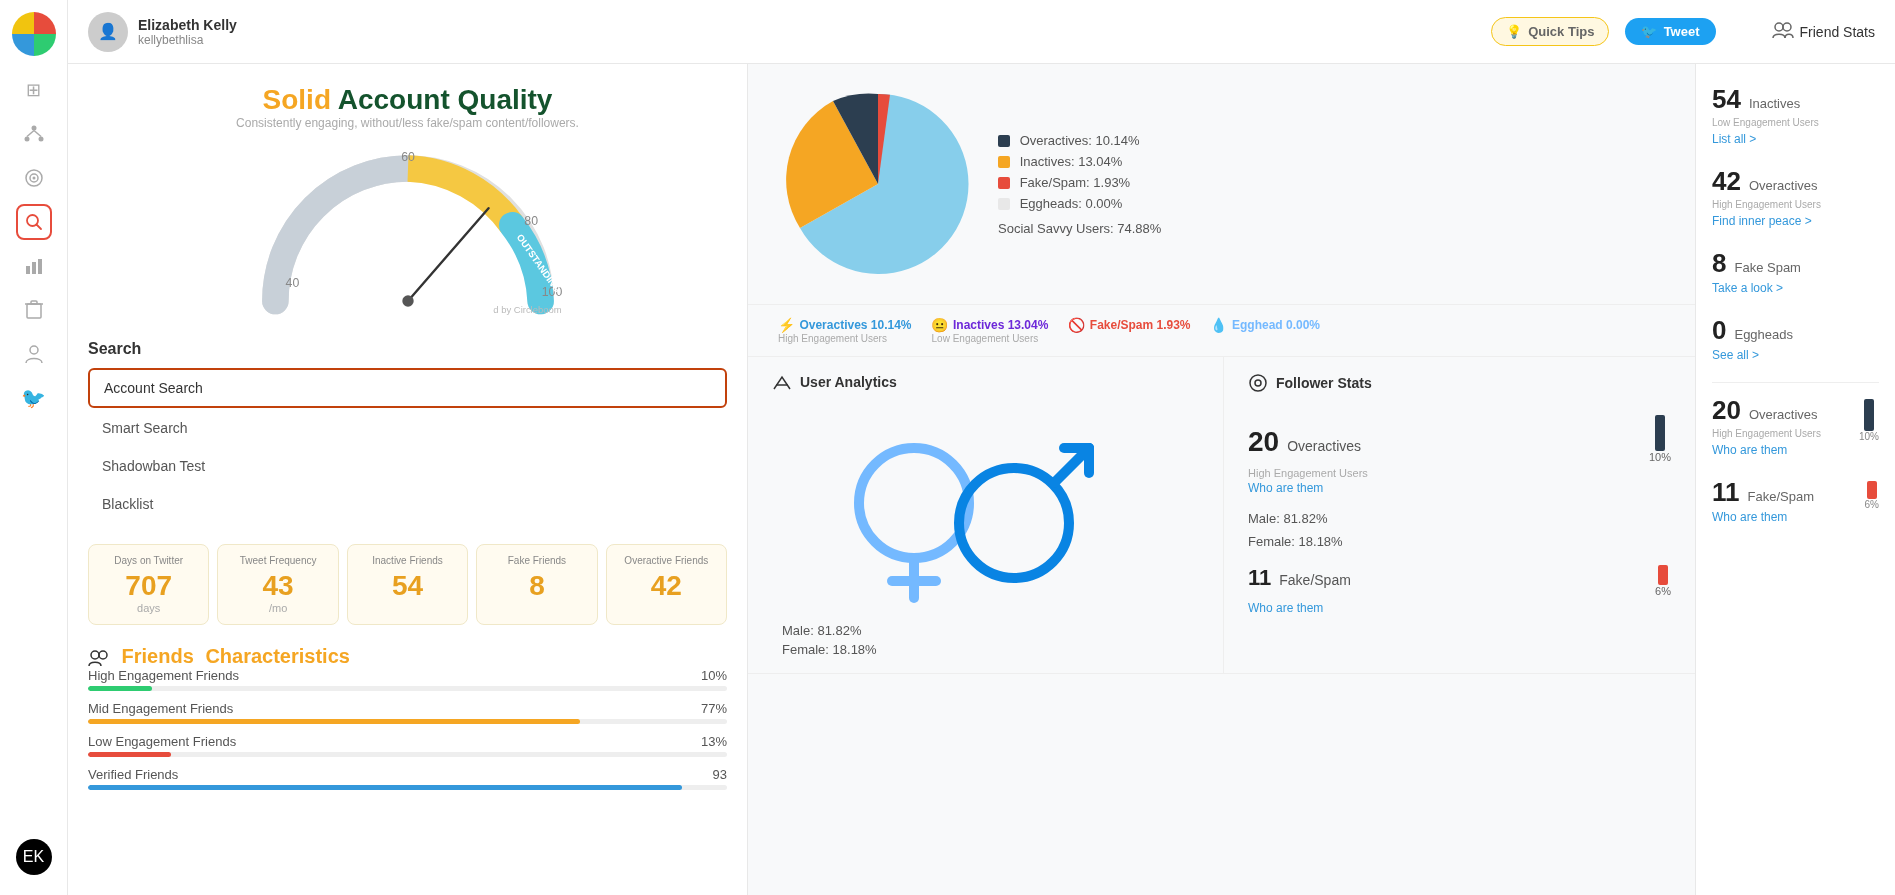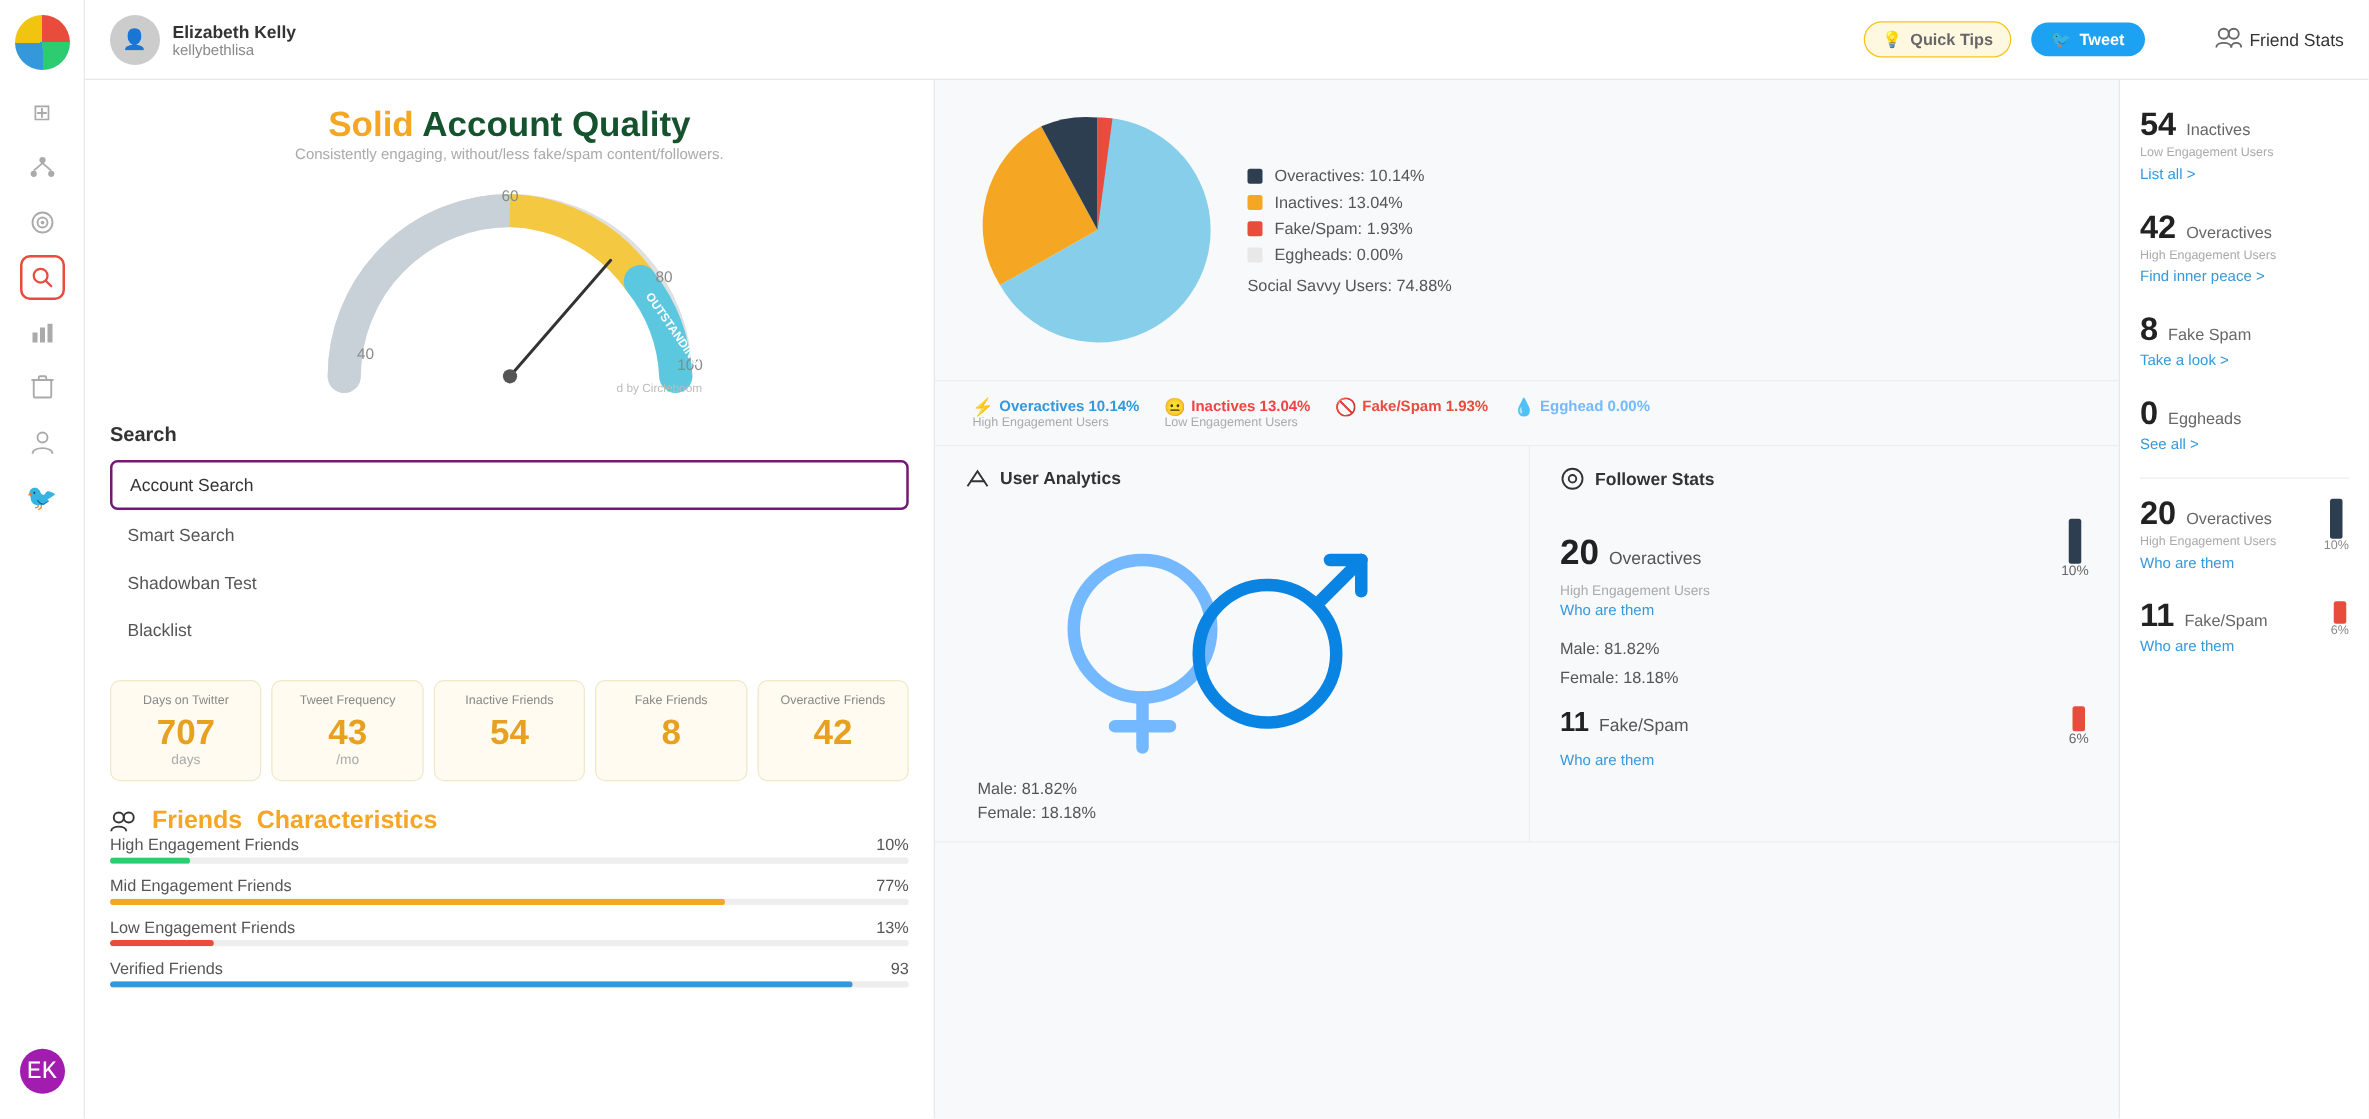--- a/index.html
+++ b/index.html
@@ -30,27 +30,27 @@
       cursor: pointer;
       color: #aaa;
       font-size: 18px;
     }
     .sidebar-icon.active {
       border: 2px solid #e74c3c;
       color: #e74c3c;
     }
     .sidebar-avatar {
       width: 36px; height: 36px;
-      background: #a21caf;
+      background: #000000;
       border-radius: 50%;
       margin-top: auto;
       margin-bottom: 8px;
       overflow: hidden;
       display: flex; align-items: center; justify-content: center;
-      color: #fff; font-size: 20px; font-family: Liberation Mono, monospace;
+      color: #fff; font-size: 16px;
     }
 
     
     .main {
       flex: 1;
       display: flex;
       flex-direction: column;
       overflow: hidden;
     }
 
@@ -153,21 +153,21 @@
     .search-title { font-size: 16px; font-weight: 700; color: #333; margin-bottom: 10px; }
     .search-item {
       padding: 10px 14px;
       border-radius: 6px;
       font-size: 14px;
       color: #555;
       cursor: pointer;
       margin-bottom: 2px;
     }
     .search-item.active {
-      border: 2px solid #701a75;
+      border: 2px solid #c2410c;
       color: #333;
     }
 
     
     .stats-cards {
       display: flex;
       padding: 10px 20px;
       gap: 8px;
     }
     .stat-card {
@@ -522,21 +522,21 @@
         <div class="badge-item">
           <div style="display:flex;align-items:center;gap:4px;">
             <span style="font-size:14px;">⚡</span>
             <span class="badge-label" style="color:#3498db;">Overactives 10.14%</span>
           </div>
           <div class="badge-sub">High Engagement Users</div>
         </div>
         <div class="badge-item">
           <div style="display:flex;align-items:center;gap:4px;">
             <span style="font-size:14px;">😐</span>
-            <span class="badge-label" style="color:#ef4444;">Inactives 13.04%</span>
+            <span class="badge-label" style="color:#6d28d9;">Inactives 13.04%</span>
           </div>
           <div class="badge-sub">Low Engagement Users</div>
         </div>
         <div class="badge-item">
           <div style="display:flex;align-items:center;gap:4px;">
             <span style="font-size:14px;">🚫</span>
             <span class="badge-label" style="color:#e74c3c;">Fake/Spam 1.93%</span>
           </div>
         </div>
         <div class="badge-item">

